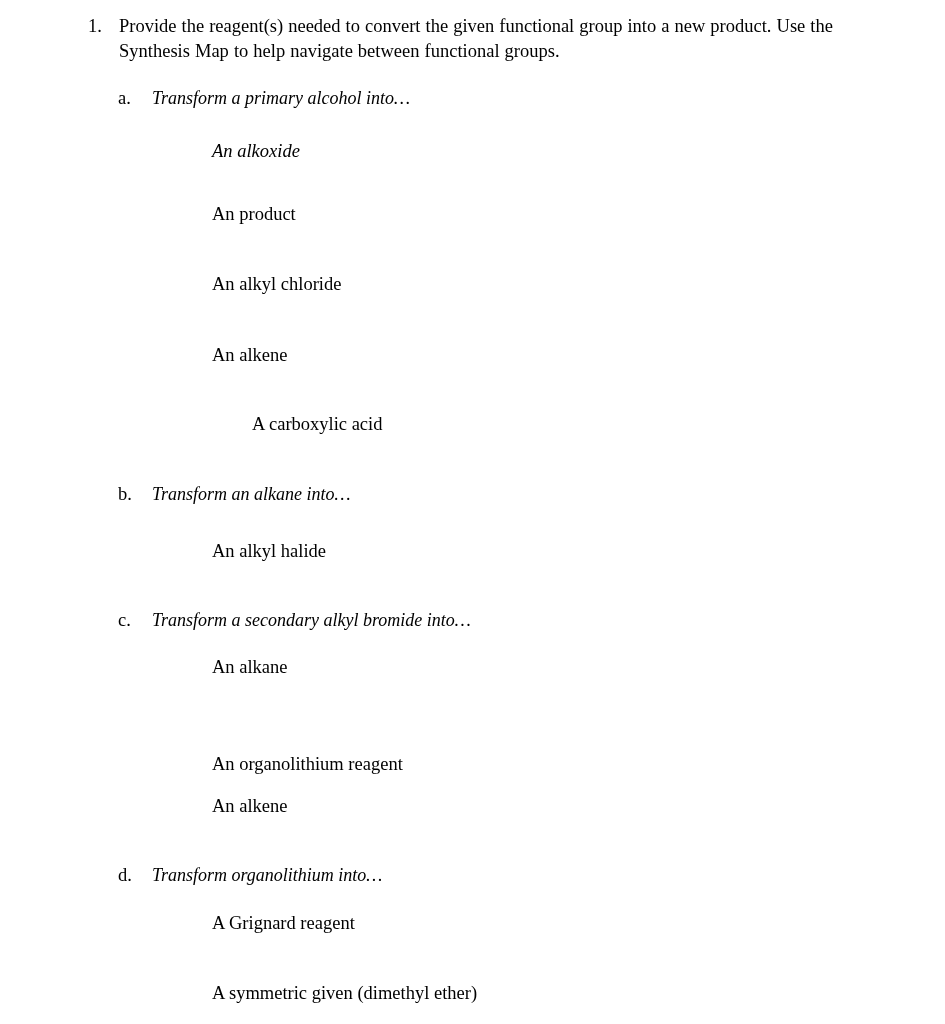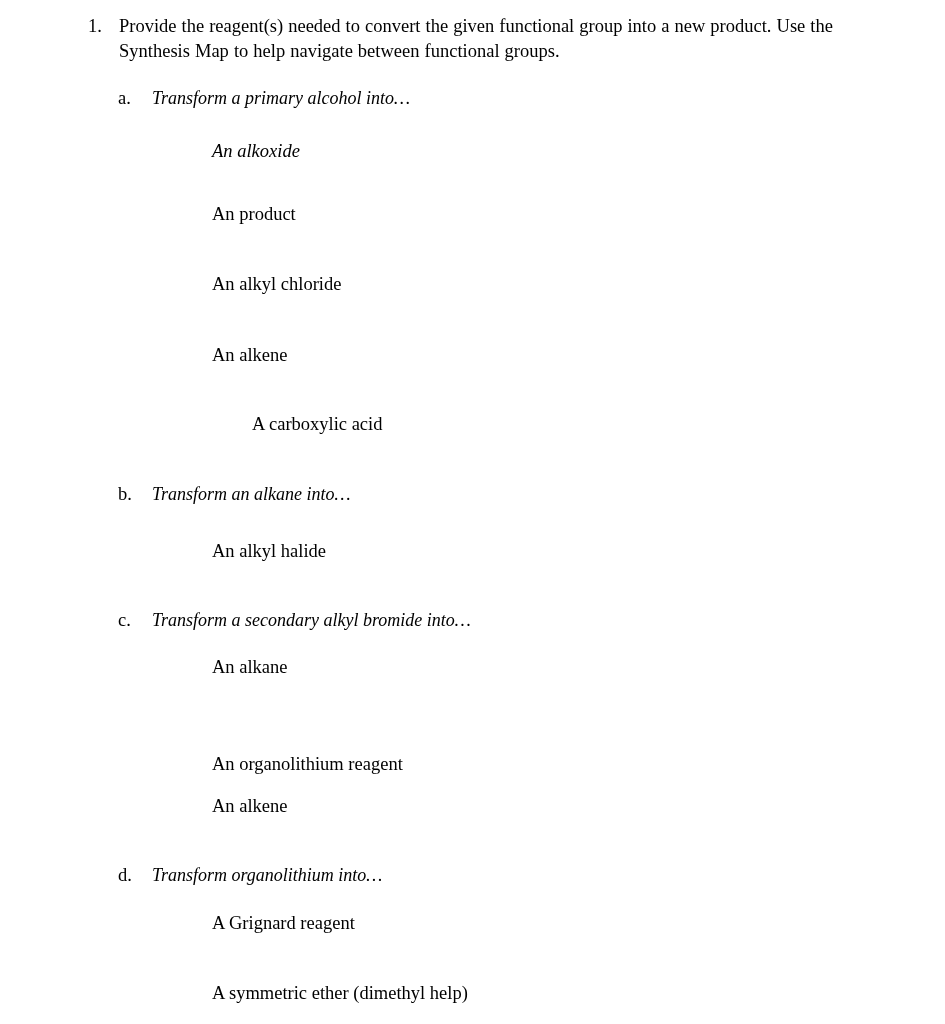--- a/index.html
+++ b/index.html
@@ -154,15 +154,15 @@
   <div class="subpart" style="top:863px;">
     <div class="subpart-row">
       <span class="s-marker">d.</span>
       <span class="s-text">Transform organolithium into…</span>
     </div>
   </div>
 
   <div class="prompt" style="top:911px;">A Grignard reagent</div>
   <div class="answer-space" style="top:936px;"></div>
 
-  <div class="prompt" style="top:981px;">A symmetric ether (dimethyl help)</div>
+  <div class="prompt" style="top:981px;">A symmetric given (dimethyl ether)</div>
 
 </div>
 
 </body></html>

